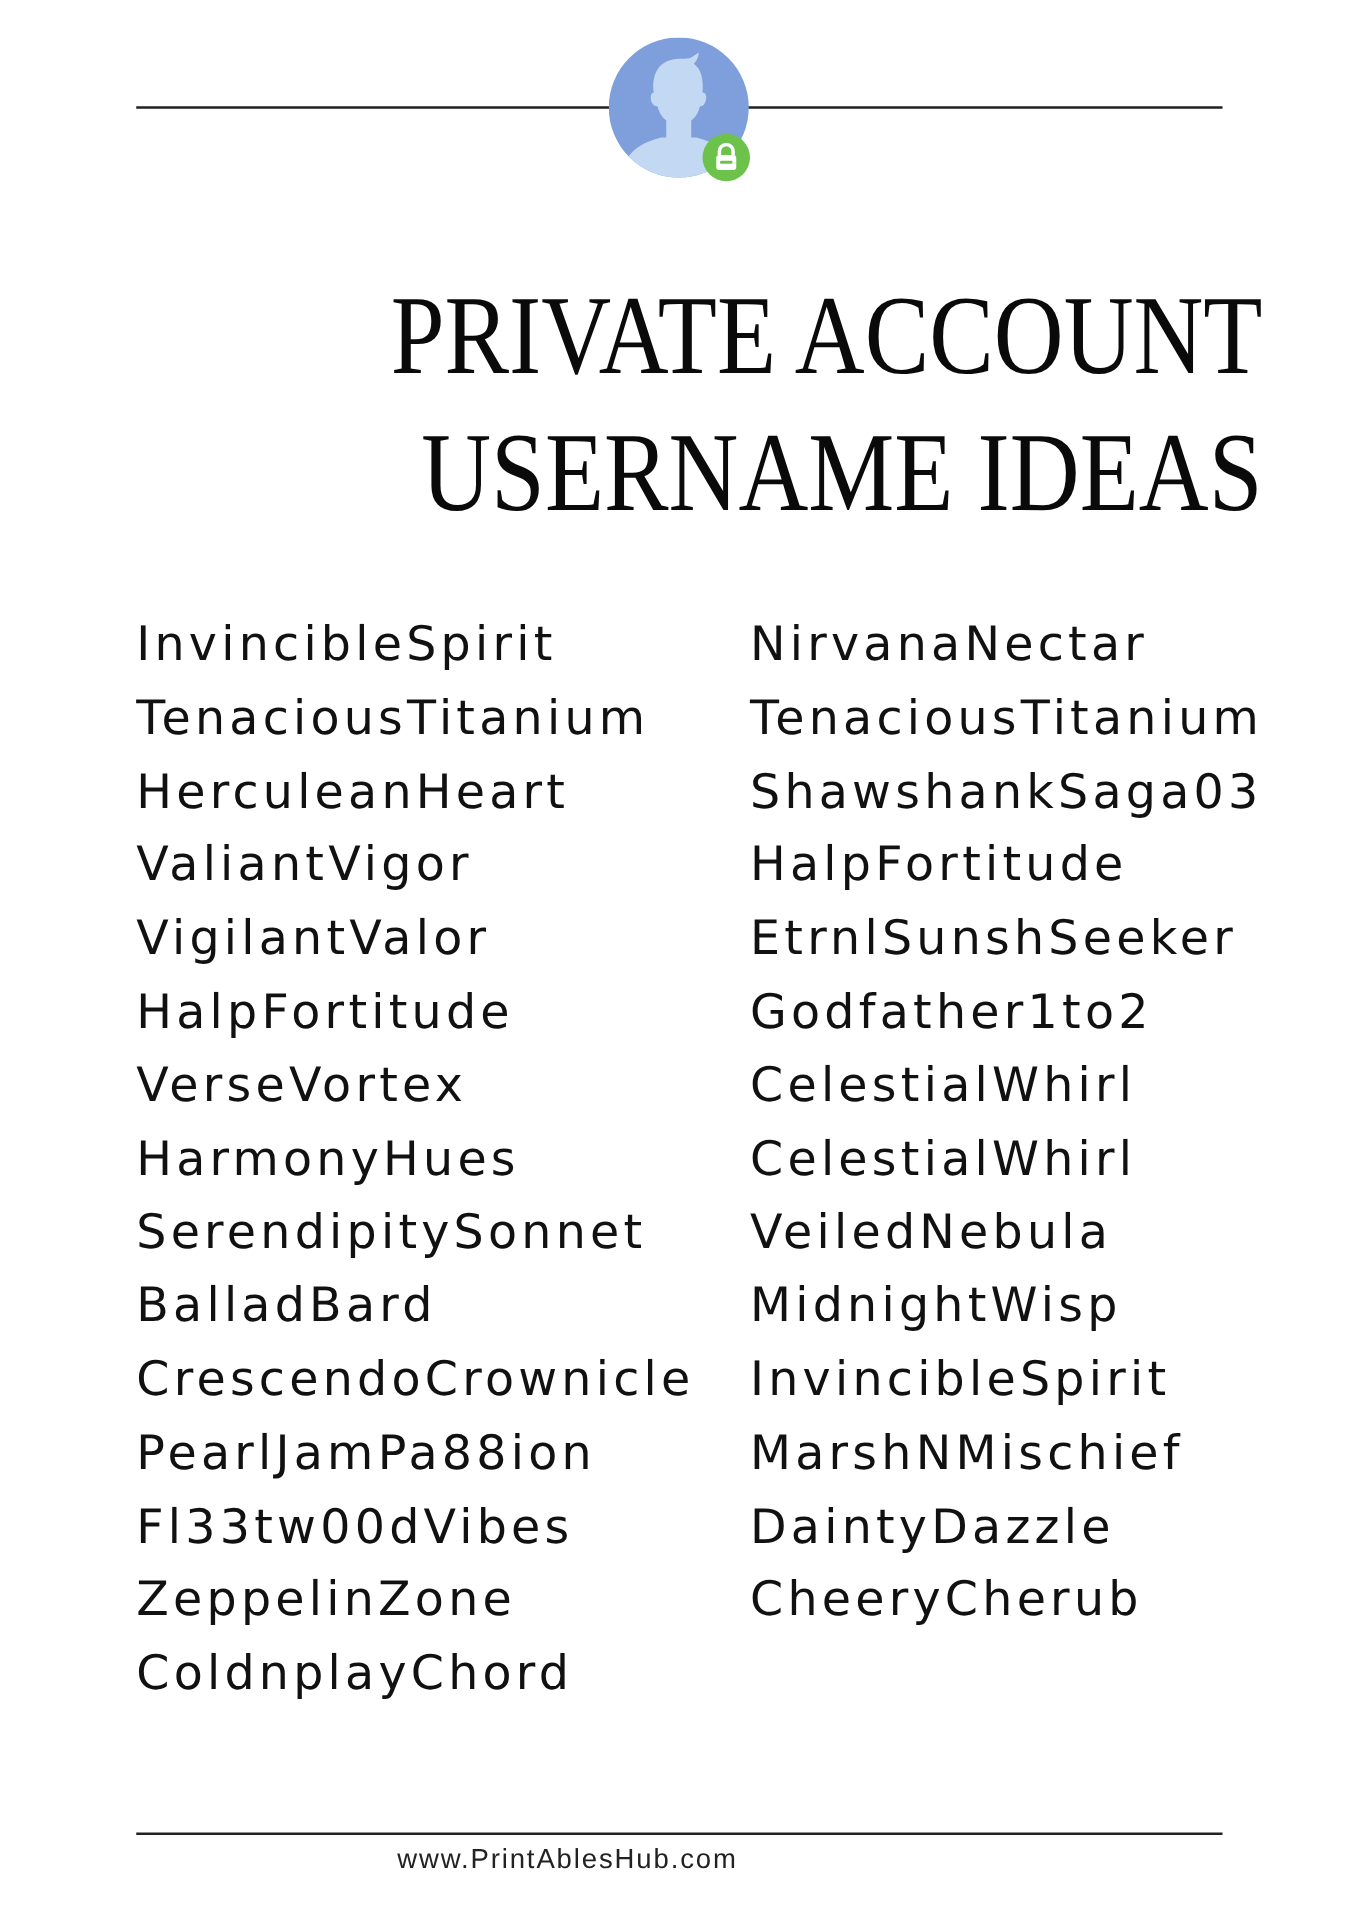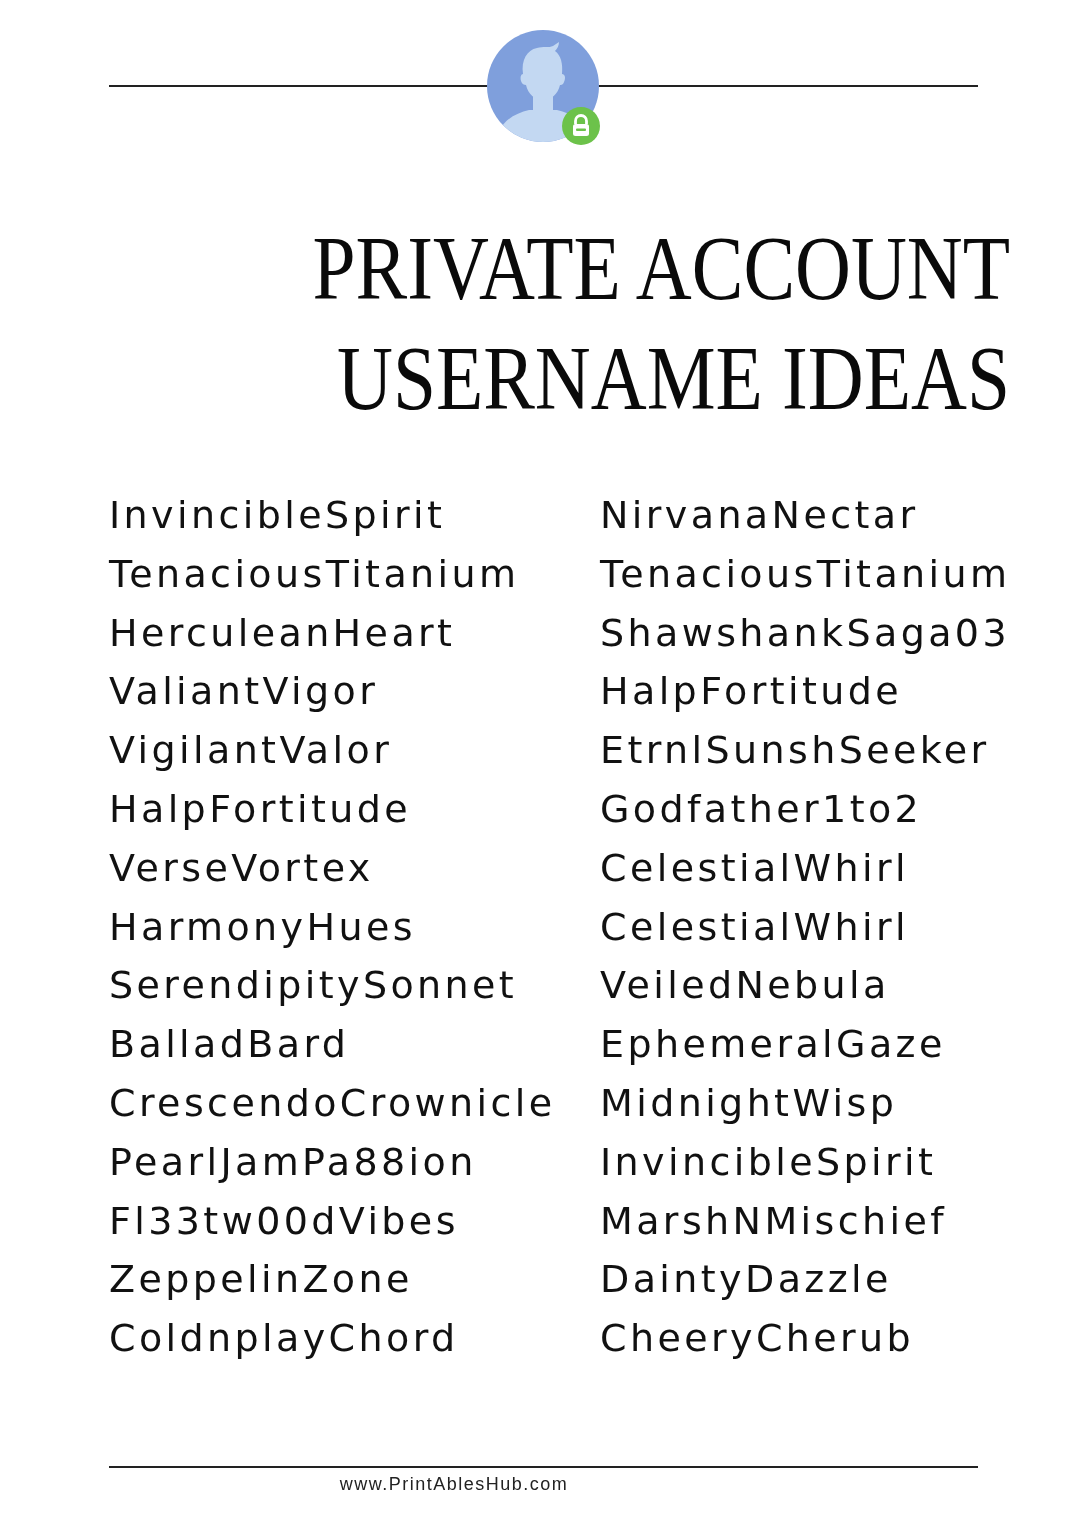--- a/index.html
+++ b/index.html
@@ -72,21 +72,21 @@
       white-space: nowrap;
     }
 
     .footer {
       position: absolute;
       left: 0;
       top: 1474px;
       width: 908px;
       text-align: center;
       font-family: "Liberation Sans", sans-serif;
-      font-size: 18px;
+      font-size: 22px;
       letter-spacing: 1.5px;
       color: #222222;
     }
   </style>
 </head>
 <body>
 
 <div class="rule rule-top-left"></div>
 <div class="rule rule-top-right"></div>
 
@@ -141,21 +141,20 @@
 <ul class="list list-right">
   <li>NirvanaNectar</li>
   <li>TenaciousTitanium</li>
   <li>ShawshankSaga03</li>
   <li>HalpFortitude</li>
   <li>EtrnlSunshSeeker</li>
   <li>Godfather1to2</li>
   <li>CelestialWhirl</li>
   <li>CelestialWhirl</li>
   <li>VeiledNebula</li>
-  <li>EphemeralGaze</li>
   <li>MidnightWisp</li>
   <li>InvincibleSpirit</li>
   <li>MarshNMischief</li>
   <li>DaintyDazzle</li>
   <li>CheeryCherub</li>
 </ul>
 
 <div class="rule rule-bottom"></div>
 
 <div class="footer">www.PrintAblesHub.com</div>

